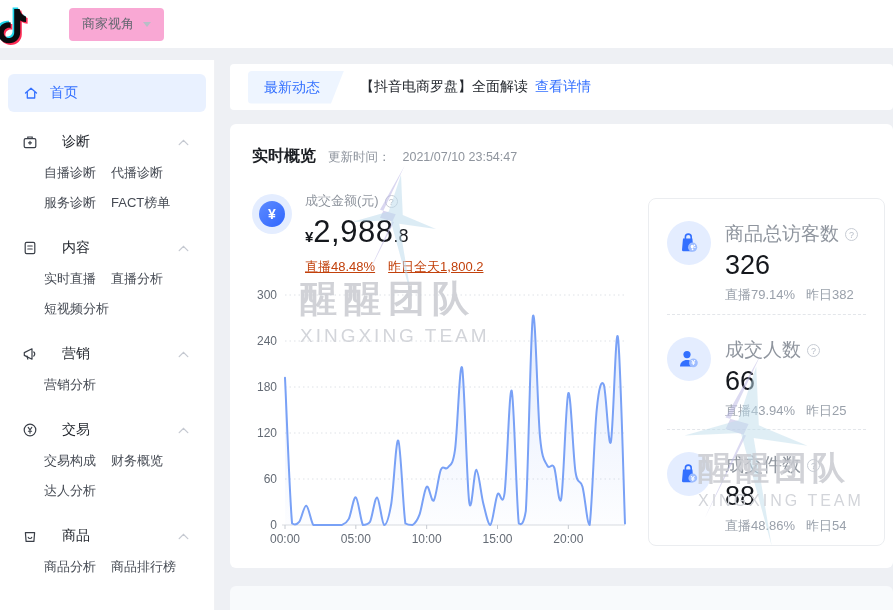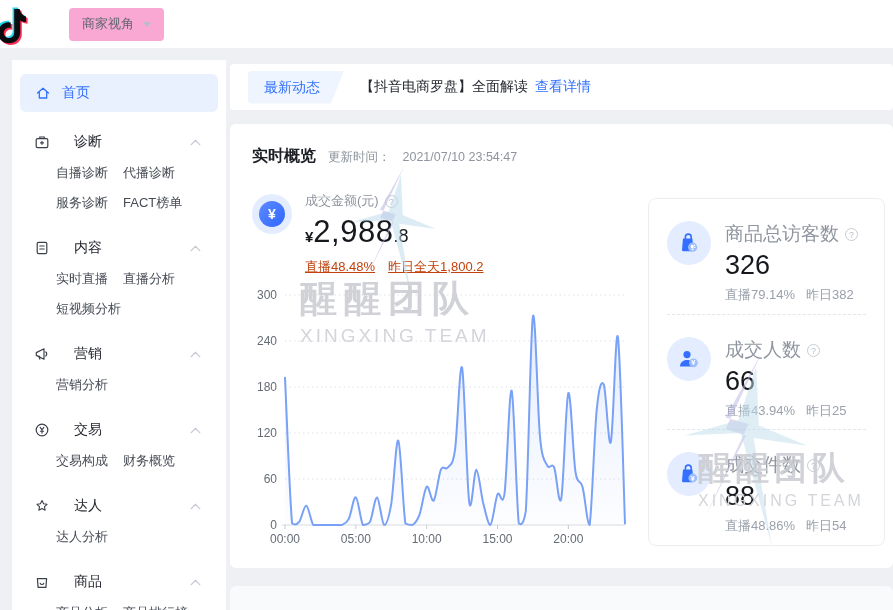--- a/index.html
+++ b/index.html
@@ -13,21 +13,21 @@
   
   .app-header { position:absolute; left:0; top:0; width:893px; height:48px; background:#fff; display:flex; align-items:center; z-index:6; }
   .logo-wrap { display:flex; align-items:center; margin-left:-7px; }
   .brand-col { display:flex; flex-direction:column; line-height:1.05; margin-left:2px; }
   .brand-small { font-size:11px; font-weight:800; letter-spacing:1px; }
   .brand-main { font-size:20px; font-weight:800; letter-spacing:1px; }
   .view-tab { margin-left:34px; height:33px; background:#f9a8d4; border-radius:4px; padding:0 13px; display:flex; align-items:center; gap:9px; font-size:13px; color:#61666f; cursor:pointer; }
   .caret-down { width:0; height:0; border-left:4.5px solid transparent; border-right:4.5px solid transparent; border-top:5px solid #b9bec7; }
 
   
-  .sidebar { position:absolute; left:12px; top:60px; width:215px; height:550px; background:#fff; border-right:1px solid #f0f1f4; z-index:5; }
+  .sidebar { position:absolute; left:0; top:60px; width:215px; height:550px; background:#fff; border-right:1px solid #f0f1f4; z-index:5; }
   .home-item { margin:14px 8px 0; height:38px; background:#e9f1ff; border-radius:6px; display:flex; align-items:center; gap:11px; padding-left:15px; color:#3370ff; font-size:14px; cursor:pointer; }
   .side-header { margin:20px 22px 0; height:20px; display:flex; align-items:center; gap:24px; font-size:14px; color:#23272e; position:relative; cursor:pointer; }
   .side-header.gap { margin-top:26px; }
   .side-header .chev { position:absolute; right:3px; top:7px; }
   .side-row { margin-top:12px; padding-left:44px; height:18px; display:flex; font-size:13px; color:#464b54; }
   .side-sub { cursor:pointer; }
   .side-sub.col1 { width:67px; }
   .sicon { width:16px; height:16px; flex:0 0 16px; display:block; }
 
   
@@ -169,29 +169,20 @@
       <span>交易</span>
       <svg class="chev" width="11" height="7" viewBox="0 0 11 7">
           <path d="M1.2 5.6 5.5 1.4l4.3 4.2" fill="none" stroke="#c5c9d1" stroke-width="1.3" stroke-linecap="round"></path>
         </svg>
     </div>
     <div class="side-row">
       <span class="side-sub col1">交易构成</span>
       <span class="side-sub">财务概览</span>
     </div>
 
-    <div class="side-header gap">
-      <svg class="sicon" viewBox="0 0 16 16">
-          <path d="M8 2.6 9.6 5.8l3.4.5-2.5 2.4.6 3.5L8 10.6l-3.1 1.6.6-3.5L3 6.3l3.4-.5z" fill="none" stroke="#3a3f48" stroke-width="1.1" stroke-linejoin="round"></path>
-        </svg>
-      <span>达人</span>
-      <svg class="chev" width="11" height="7" viewBox="0 0 11 7">
-          <path d="M1.2 5.6 5.5 1.4l4.3 4.2" fill="none" stroke="#c5c9d1" stroke-width="1.3" stroke-linecap="round"></path>
-        </svg>
-    </div>
     <div class="side-row">
       <span class="side-sub">达人分析</span>
     </div>
 
     <div class="side-header gap">
       <svg class="sicon" viewBox="0 0 16 16">
           <path d="M3.4 4.6h9.2l-.7 8.8H4.1z" fill="none" stroke="#3a3f48" stroke-width="1.2" stroke-linejoin="round"></path>
           <path d="M6.2 9.2a1.9 1.9 0 0 0 3.6 0" fill="none" stroke="#3a3f48" stroke-width="1.1" stroke-linecap="round"></path>
         </svg>
       <span>商品</span>

